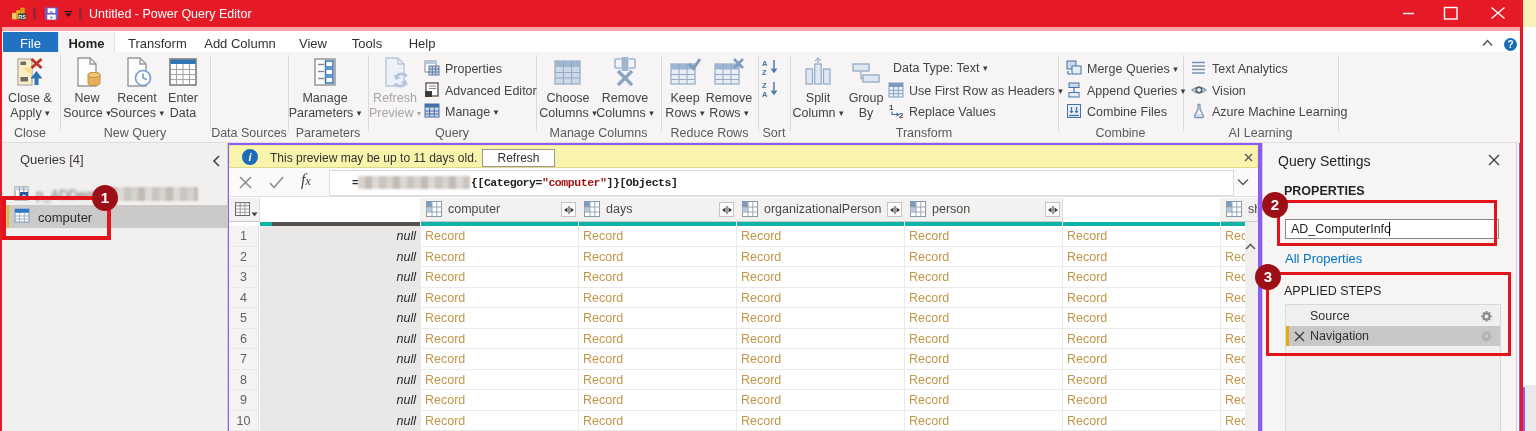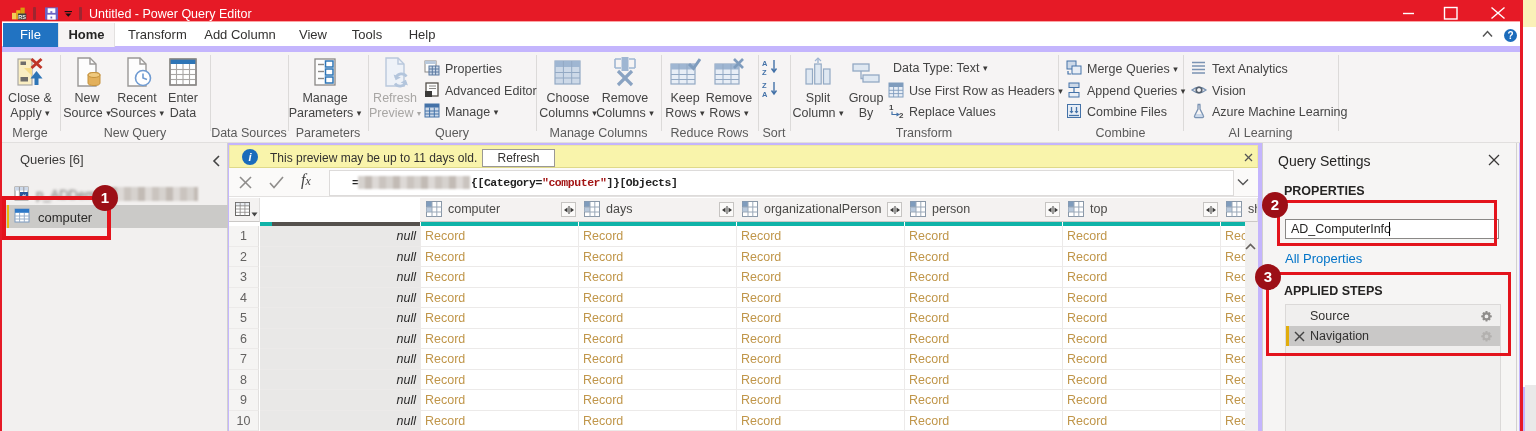--- a/index.html
+++ b/index.html
@@ -1,26 +1,26 @@
 <!DOCTYPE html>
 <html><head><meta charset="utf-8">
 <style>
 html,body{margin:0;padding:0}
-#app{position:relative;width:1536px;height:431px;overflow:hidden;background:#c4b5fd;
+#app{position:relative;width:1536px;height:431px;overflow:hidden;background:#8b5cf6;
   font-family:"Liberation Sans",sans-serif;-webkit-font-smoothing:antialiased}
 .abs{position:absolute}
 
 #titlebar{left:0;top:0;width:1523px;height:27px;background:#e61a26}
 #outside-top{left:1523px;top:0;width:13px;height:27px;background:#faf1b8}
 #outside-mid{left:1523px;top:27px;width:13px;height:360px;background:#fff}
 #outside-bot{left:1525px;top:385px;width:11px;height:46px;background:#e9e9e9}
 .tsep{position:absolute;top:7px;width:2.5px;height:13px;background:#9e2530;border-radius:1px}
 #title-text{position:absolute;left:89px;top:7px;color:#fff;font-size:12.5px}
 
-#tabrow{left:0;top:21px;width:1523px;height:25px;background:#fff;border-top:1px solid #fca5a5;box-sizing:border-box}
+#tabrow{left:0;top:27px;width:1523px;height:25px;background:#fff;border-top:4px solid #fca5a5;box-sizing:border-box}
 .tab{position:absolute;top:1px;height:24px;line-height:24px;font-size:13px;color:#323130;text-align:center}
 #tab-file{left:3px;width:55px;background:#2173c2;color:#fff}
 #tab-home{left:58px;width:57px;background:#f6f4f4;border-left:1px solid #e3e1e0;border-right:1px solid #e3e1e0;box-sizing:border-box;font-weight:bold;color:#252423}
 
 #ribbon{left:0;top:52px;width:1523px;height:90px;background:#f6f4f4;border-bottom:1px solid #e1dfde;box-sizing:content-box}
 .rsep{position:absolute;top:3px;width:1px;height:76px;background:#dcdad9}
 .glabel{position:absolute;top:73px;height:16px;line-height:16px;font-size:12.5px;color:#5a5a5a;text-align:center;white-space:nowrap}
 .bigbtn{position:absolute;top:2px;text-align:center;font-size:12.5px;color:#444;line-height:14.5px;white-space:nowrap}
 .bigbtn .ic{display:block;margin:2px auto 3px}
 .smallrow{position:absolute;height:16px;font-size:12.5px;color:#444;white-space:nowrap;line-height:16px}
@@ -110,21 +110,21 @@
   <div class="rsep" style="left:288px"></div>
   <div class="rsep" style="left:368px"></div>
   <div class="rsep" style="left:536px"></div>
   <div class="rsep" style="left:661px"></div>
   <div class="rsep" style="left:758px"></div>
   <div class="rsep" style="left:790px"></div>
   <div class="rsep" style="left:1058px"></div>
   <div class="rsep" style="left:1183px"></div>
   <div class="rsep" style="left:1338px"></div>
 
-  <div class="glabel" style="left:0;width:60px">Merge</div>
+  <div class="glabel" style="left:0;width:60px">Close</div>
   <div class="glabel" style="left:60px;width:150px">New Query</div>
   <div class="glabel" style="left:210px;width:78px">Data Sources</div>
   <div class="glabel" style="left:288px;width:80px">Parameters</div>
   <div class="glabel" style="left:368px;width:168px">Query</div>
   <div class="glabel" style="left:536px;width:125px">Manage Columns</div>
   <div class="glabel" style="left:661px;width:97px">Reduce Rows</div>
   <div class="glabel" style="left:758px;width:32px">Sort</div>
   <div class="glabel" style="left:790px;width:268px">Transform</div>
   <div class="glabel" style="left:1058px;width:125px">Combine</div>
   <div class="glabel" style="left:1183px;width:155px">AI Learning</div>
@@ -338,21 +338,21 @@
           <path d="M1 8 Q8 2.5 15 8 Q8 13.5 1 8 Z" fill="none" stroke="#7a93b3" stroke-width="1.4"></path>
           <circle cx="8" cy="8" r="2.8" fill="none" stroke="#55606e" stroke-width="1.6"></circle>
         </svg>Vision</div>
 <div class="smallrow" style="left:1191px;top:51px"><svg width="16" height="16" viewBox="0 0 16 16">
           <path d="M5 11 L11 11 L12.3 13.2 a1 1 0 0 1 -0.9 1.6 L4.6 14.8 a1 1 0 0 1 -0.9 -1.6 Z" fill="#ccd9ea" stroke="none"></path>
           <path d="M6.5 1.5 L9.5 1.5 M7 1.8 L7 6 L3.6 12.8 a1.2 1.2 0 0 0 1 1.8 L11.4 14.6 a1.2 1.2 0 0 0 1 -1.8 L9 6 L9 1.8" fill="none" stroke="#7a93b3" stroke-width="1.3"></path>
         </svg>Azure Machine Learning</div>
 </div>
 
 <div class="abs" id="leftpanel">
-  <div class="abs" style="left:20px;top:9px;font-size:13px;color:#3b3a39">Queries [6]</div>
+  <div class="abs" style="left:20px;top:9px;font-size:13px;color:#3b3a39">Queries [4]</div>
   <svg class="abs" style="left:212px;top:12px" width="8" height="12" viewBox="0 0 8 12">
     <path d="M7 1 L2 6 L7 11" fill="none" stroke="#444" stroke-width="1.6"></path>
   </svg>
 
   <div class="abs" style="left:0;top:41px;width:228px;height:21px">
     <svg class="abs" style="left:14px;top:2px" width="16" height="16" viewBox="0 0 16 16">
       <rect x="1" y="1" width="13" height="13" fill="#fff" stroke="#8a8886"></rect>
       <rect x="1" y="1" width="13" height="3.6" fill="#cdd9ea"></rect>
       <line x1="5.4" y1="1" x2="5.4" y2="14" stroke="#8a8886" stroke-width=".8"></line>
       <line x1="9.8" y1="1" x2="9.8" y2="14" stroke="#8a8886" stroke-width=".8"></line>
@@ -481,39 +481,20 @@
         <svg style="position:absolute;left:6px;top:3px" width="17" height="17" viewBox="0 0 17 17">
           <rect x="0.5" y="0.5" width="15" height="15" fill="#fff" stroke="#8a98a8"></rect>
           <rect x="0.5" y="0.5" width="5.5" height="5.5" fill="#7f9cbd"></rect>
           <rect x="0.5" y="6" width="5.5" height="5" fill="#b9c9dc"></rect>
           <line x1="6" y1="1" x2="6" y2="15.5" stroke="#9aa8b8" stroke-width="1"></line>
           <line x1="10.8" y1="1" x2="10.8" y2="15.5" stroke="#9aa8b8" stroke-width="1"></line>
           <line x1="1" y1="6" x2="15.5" y2="6" stroke="#9aa8b8" stroke-width="1"></line>
           <line x1="1" y1="11" x2="15.5" y2="11" stroke="#9aa8b8" stroke-width="1"></line>
         </svg>
         <span style="position:absolute;left:28px;top:4px;color:#4a4947">person</span>
-        <div style="position:absolute;right:2px;top:4px;width:15px;height:15px;background:#fbfaf9;border:1px solid #c6c4c2;box-sizing:border-box">
-          <svg style="position:absolute;left:1px;top:3px" width="12" height="8" viewBox="0 0 12 8">
-            <line x1="6" y1="0" x2="6" y2="8" stroke="#3b3a39" stroke-width="1"></line>
-            <path d="M4.5 1.5 L4.5 6.5 L1 4 Z" fill="#3b3a39"></path>
-            <path d="M7.5 1.5 L7.5 6.5 L11 4 Z" fill="#3b3a39"></path>
-          </svg>
-        </div>
-      </div>
-<div class="hcell" style="left:833px;width:159px">
-        <svg style="position:absolute;left:6px;top:3px" width="17" height="17" viewBox="0 0 17 17">
-          <rect x="0.5" y="0.5" width="15" height="15" fill="#fff" stroke="#8a98a8"></rect>
-          <rect x="0.5" y="0.5" width="5.5" height="5.5" fill="#7f9cbd"></rect>
-          <rect x="0.5" y="6" width="5.5" height="5" fill="#b9c9dc"></rect>
-          <line x1="6" y1="1" x2="6" y2="15.5" stroke="#9aa8b8" stroke-width="1"></line>
-          <line x1="10.8" y1="1" x2="10.8" y2="15.5" stroke="#9aa8b8" stroke-width="1"></line>
-          <line x1="1" y1="6" x2="15.5" y2="6" stroke="#9aa8b8" stroke-width="1"></line>
-          <line x1="1" y1="11" x2="15.5" y2="11" stroke="#9aa8b8" stroke-width="1"></line>
-        </svg>
-        <span style="position:absolute;left:28px;top:4px;color:#4a4947">top</span>
         <div style="position:absolute;right:2px;top:4px;width:15px;height:15px;background:#fbfaf9;border:1px solid #c6c4c2;box-sizing:border-box">
           <svg style="position:absolute;left:1px;top:3px" width="12" height="8" viewBox="0 0 12 8">
             <line x1="6" y1="0" x2="6" y2="8" stroke="#3b3a39" stroke-width="1"></line>
             <path d="M4.5 1.5 L4.5 6.5 L1 4 Z" fill="#3b3a39"></path>
             <path d="M7.5 1.5 L7.5 6.5 L11 4 Z" fill="#3b3a39"></path>
           </svg>
         </div>
       </div>
 <div class="hcell" style="left:991px;width:38px">
         <svg style="position:absolute;left:6px;top:3px" width="17" height="17" viewBox="0 0 17 17">
@@ -628,21 +609,21 @@
     <line x1="1" y1="1" x2="11" y2="11" stroke="#3b3a39" stroke-width="1.3"></line>
     <line x1="11" y1="1" x2="1" y2="11" stroke="#3b3a39" stroke-width="1.3"></line>
   </svg>
   <div class="abs" style="left:21px;top:41px;font-size:12.5px;font-weight:bold;color:#252423">PROPERTIES</div>
   <div class="abs" style="left:23px;top:75px;font-size:18px;color:#323130">Name</div>
   <div class="abs" style="left:22px;top:76px;width:212px;height:18px;background:#fff;border:1px solid #8a8886">
     <div class="abs" style="left:5px;top:2px;font-size:12.5px;color:#252423">AD_ComputerInfo</div>
     <div class="abs" style="left:103px;top:2px;width:1px;height:14px;background:#000"></div>
   </div>
   <div class="abs" style="left:22px;top:108px;font-size:13px;color:#0274c8">All Properties</div>
-  <div class="abs" style="left:21px;top:141px;font-size:12.5px;font-weight:bold;color:#252423">APPLIED STEPS</div>
+  <div class="abs" style="left:21px;top:141px;font-size:12.5px;font-weight:normal;color:#252423">APPLIED STEPS</div>
 
   <div class="abs" style="left:22px;top:161px;width:214px;height:127px;background:#f0efee;border:1px solid #dbd9d8">
     <div class="abs" style="left:0;top:1px;width:214px;height:20px">
       <div class="abs" style="left:24px;top:3px;font-size:12.5px;color:#323130">Source</div>
       <svg class="abs" style="left:194px;top:4px" width="13" height="13" viewBox="0 0 13 13">
             <path d="M5.6 1 L7.4 1 L7.8 2.8 L9.4 2.1 L10.7 3.4 L9.9 4.9 L11.8 5.4 L11.8 7.2 L9.9 7.7 L10.7 9.2 L9.4 10.5 L7.8 9.8 L7.4 11.6 L5.6 11.6 L5.2 9.8 L3.6 10.5 L2.3 9.2 L3.1 7.7 L1.2 7.2 L1.2 5.4 L3.1 4.9 L2.3 3.4 L3.6 2.1 L5.2 2.8 Z M6.5 4.5 A1.9 1.9 0 1 0 6.5 8.3 A1.9 1.9 0 1 0 6.5 4.5" fill-rule="evenodd" fill="#8f8d8b"></path>
           </svg>
     </div>
     <div class="abs" style="left:0;top:21px;width:214px;height:20px;background:#c9c8c7">
       <div class="abs" style="left:0;top:0;width:3px;height:20px;background:#e1ad0c"></div>

